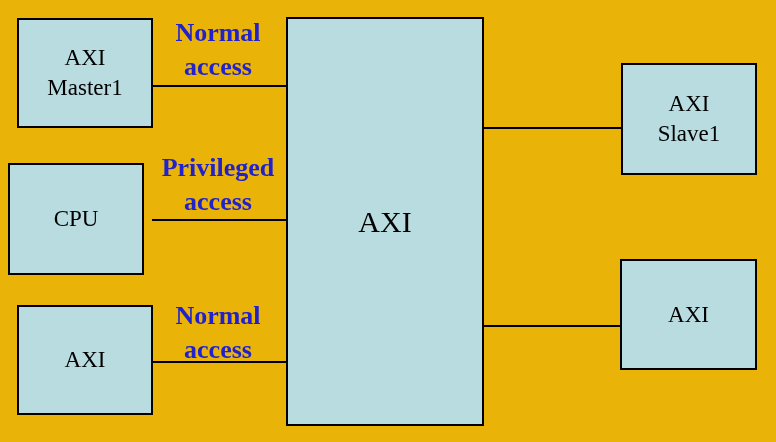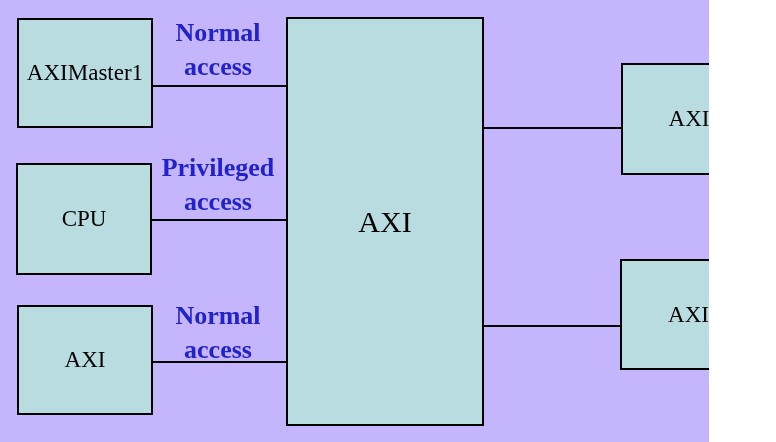--- a/index.html
+++ b/index.html
@@ -2,47 +2,47 @@
 <html><head>
 <meta charset="utf-8">
 <style>
   html, body {
     margin: 0;
     padding: 0;
     background: #ffffff;
   }
   #canvas {
     position: relative;
-    width: 709px;
+    width: 776px;
     height: 442px;
-    background: #c4b5fd;
+    background: #eab308;
     font-family: "Liberation Serif", serif;
     overflow: hidden;
   }
   .node {
     position: absolute;
     background: #b8dce0;
     border: 2px solid #000000;
     box-sizing: border-box;
     display: flex;
-    flex-direction: row;
+    flex-direction: column;
     justify-content: center;
     align-items: center;
     color: #000000;
     font-size: 23px;
     line-height: 30px;
     text-align: center;
   }
   .node span { display: block; }
   .node.big {
     font-size: 30px;
     line-height: 38px;
   }
   #master1 { left: 17px;  top: 18px;  width: 136px; height: 110px; }
-  #cpu     { left: 16px;  top: 163px; width: 136px; height: 112px; }
+  #cpu     { left: 8px;  top: 163px; width: 136px; height: 112px; }
   #master2 { left: 17px;  top: 305px; width: 136px; height: 110px; }
   #interconnect { left: 286px; top: 17px; width: 198px; height: 409px; }
   #slave1  { left: 621px; top: 63px;  width: 136px; height: 112px; }
   #slave2  { left: 620px; top: 259px; width: 137px; height: 111px; }
 
   .edge {
     position: absolute;
     height: 2px;
     background: #000000;
   }
@@ -102,19 +102,20 @@
   <div class="node" id="master2">
     <span>AXI</span>
   </div>
 
   <div class="node big" id="interconnect">
     <span>AXI</span>
   </div>
 
   <div class="node" id="slave1">
     <span>AXI</span>
+    <span>Slave1</span>
   </div>
 
   <div class="node" id="slave2">
     <span>AXI</span>
   </div>
 
 </div>
 
 </body></html>

